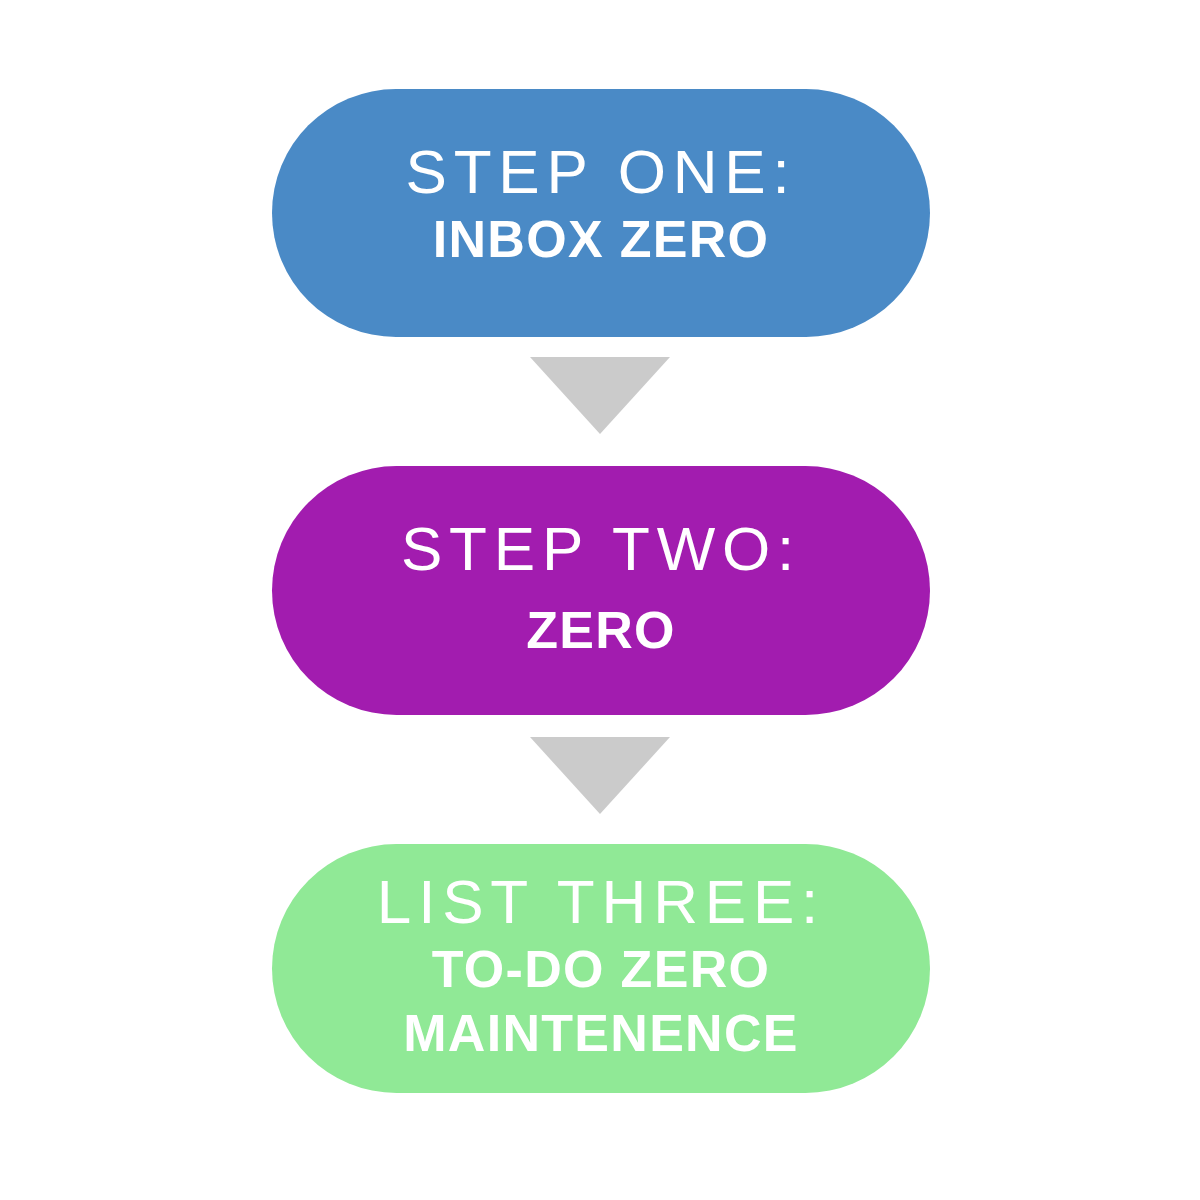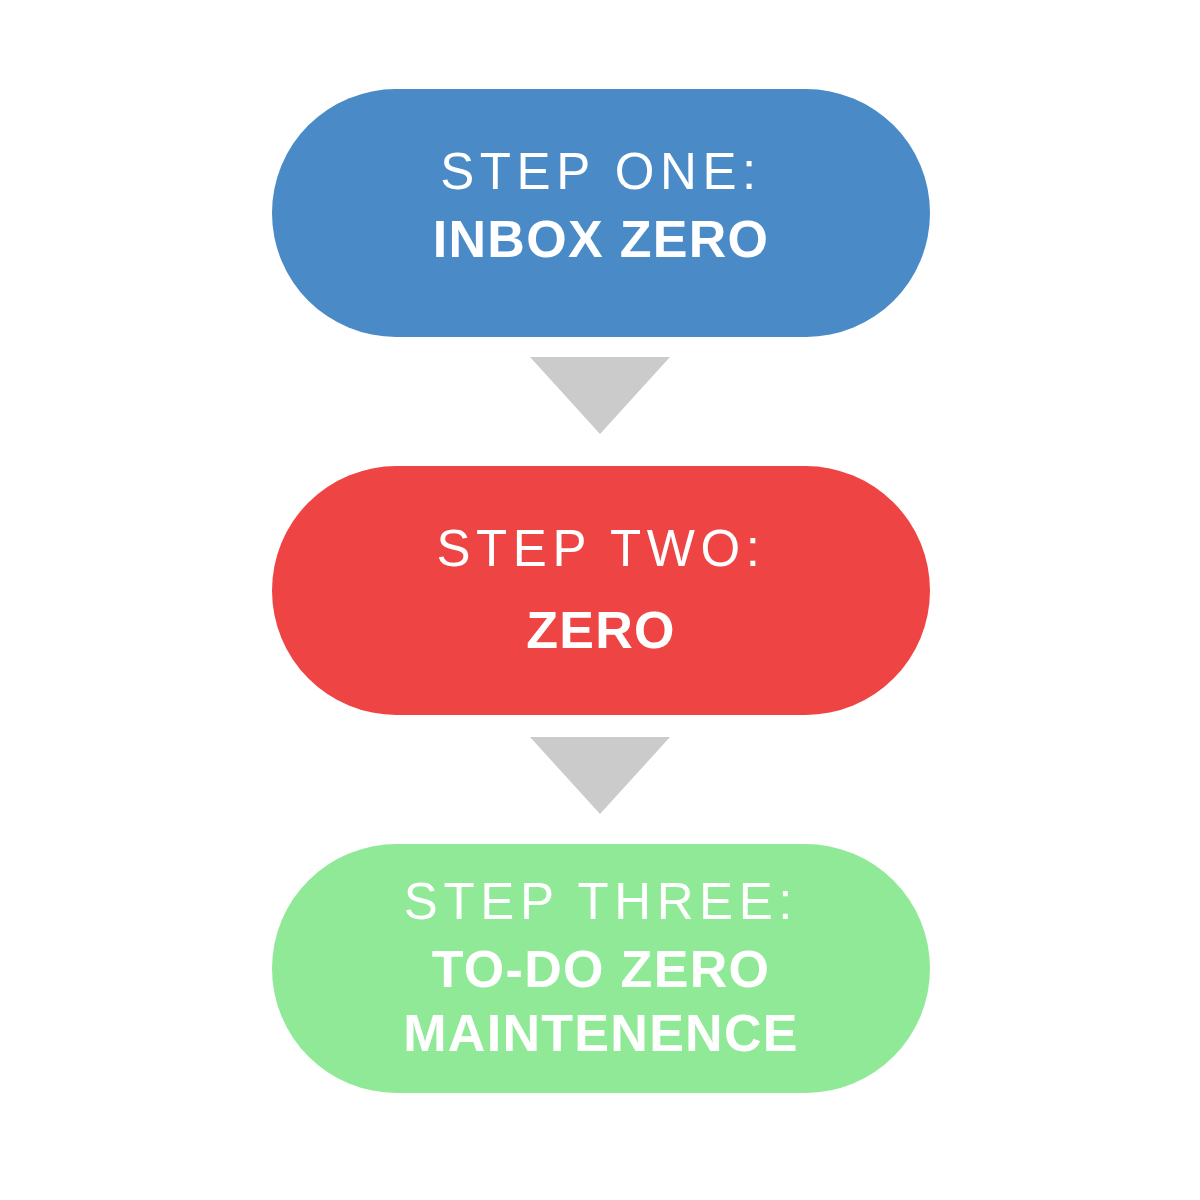--- a/index.html
+++ b/index.html
@@ -26,21 +26,21 @@
     flex-direction: column;
     align-items: center;
     justify-content: center;
     color: #ffffff;
     text-align: center;
   }
   .step-1 { top: 89px;  height: 248px; padding-bottom: 14px; box-sizing: border-box; }
   .step-2 { top: 466px; height: 249px; }
   .step-3 { top: 844px; height: 249px; }
   .step-label {
-    font-size: 51px;
+    font-size: 62px;
     font-weight: 300;
     letter-spacing: 0.11em;
     line-height: 60px;
     margin-bottom: 5px;
     white-space: nowrap;
   }
   .step-title {
     font-size: 52px;
     font-weight: 700;
     letter-spacing: 0.025em;
@@ -64,26 +64,26 @@
 
 <div class="canvas" style="background: rgb(255, 255, 255);">
 
   <div class="step step-1" style="background: rgb(74, 138, 198);">
     <div class="step-label">STEP ONE:</div>
     <div class="step-title">INBOX ZERO</div>
   </div>
 
   <div class="arrow-down arrow-1" style="border-top-color: rgb(203, 203, 203);"></div>
 
-  <div class="step step-2" style="background: #ef4444; gap: 14px;">
+  <div class="step step-2" style="background: #a21caf; gap: 14px;">
     <div class="step-label">STEP TWO:</div>
     <div class="step-title">ZERO</div>
   </div>
 
   <div class="arrow-down arrow-2" style="border-top-color: rgb(203, 203, 203);"></div>
 
   <div class="step step-3" style="background: rgb(144, 233, 150);">
-    <div class="step-label">STEP THREE:</div>
+    <div class="step-label">LIST THREE:</div>
     <div class="step-title">TO-DO ZERO</div>
     <div class="step-title">MAINTENENCE</div>
   </div>
 
 </div>
 
 </body></html>

